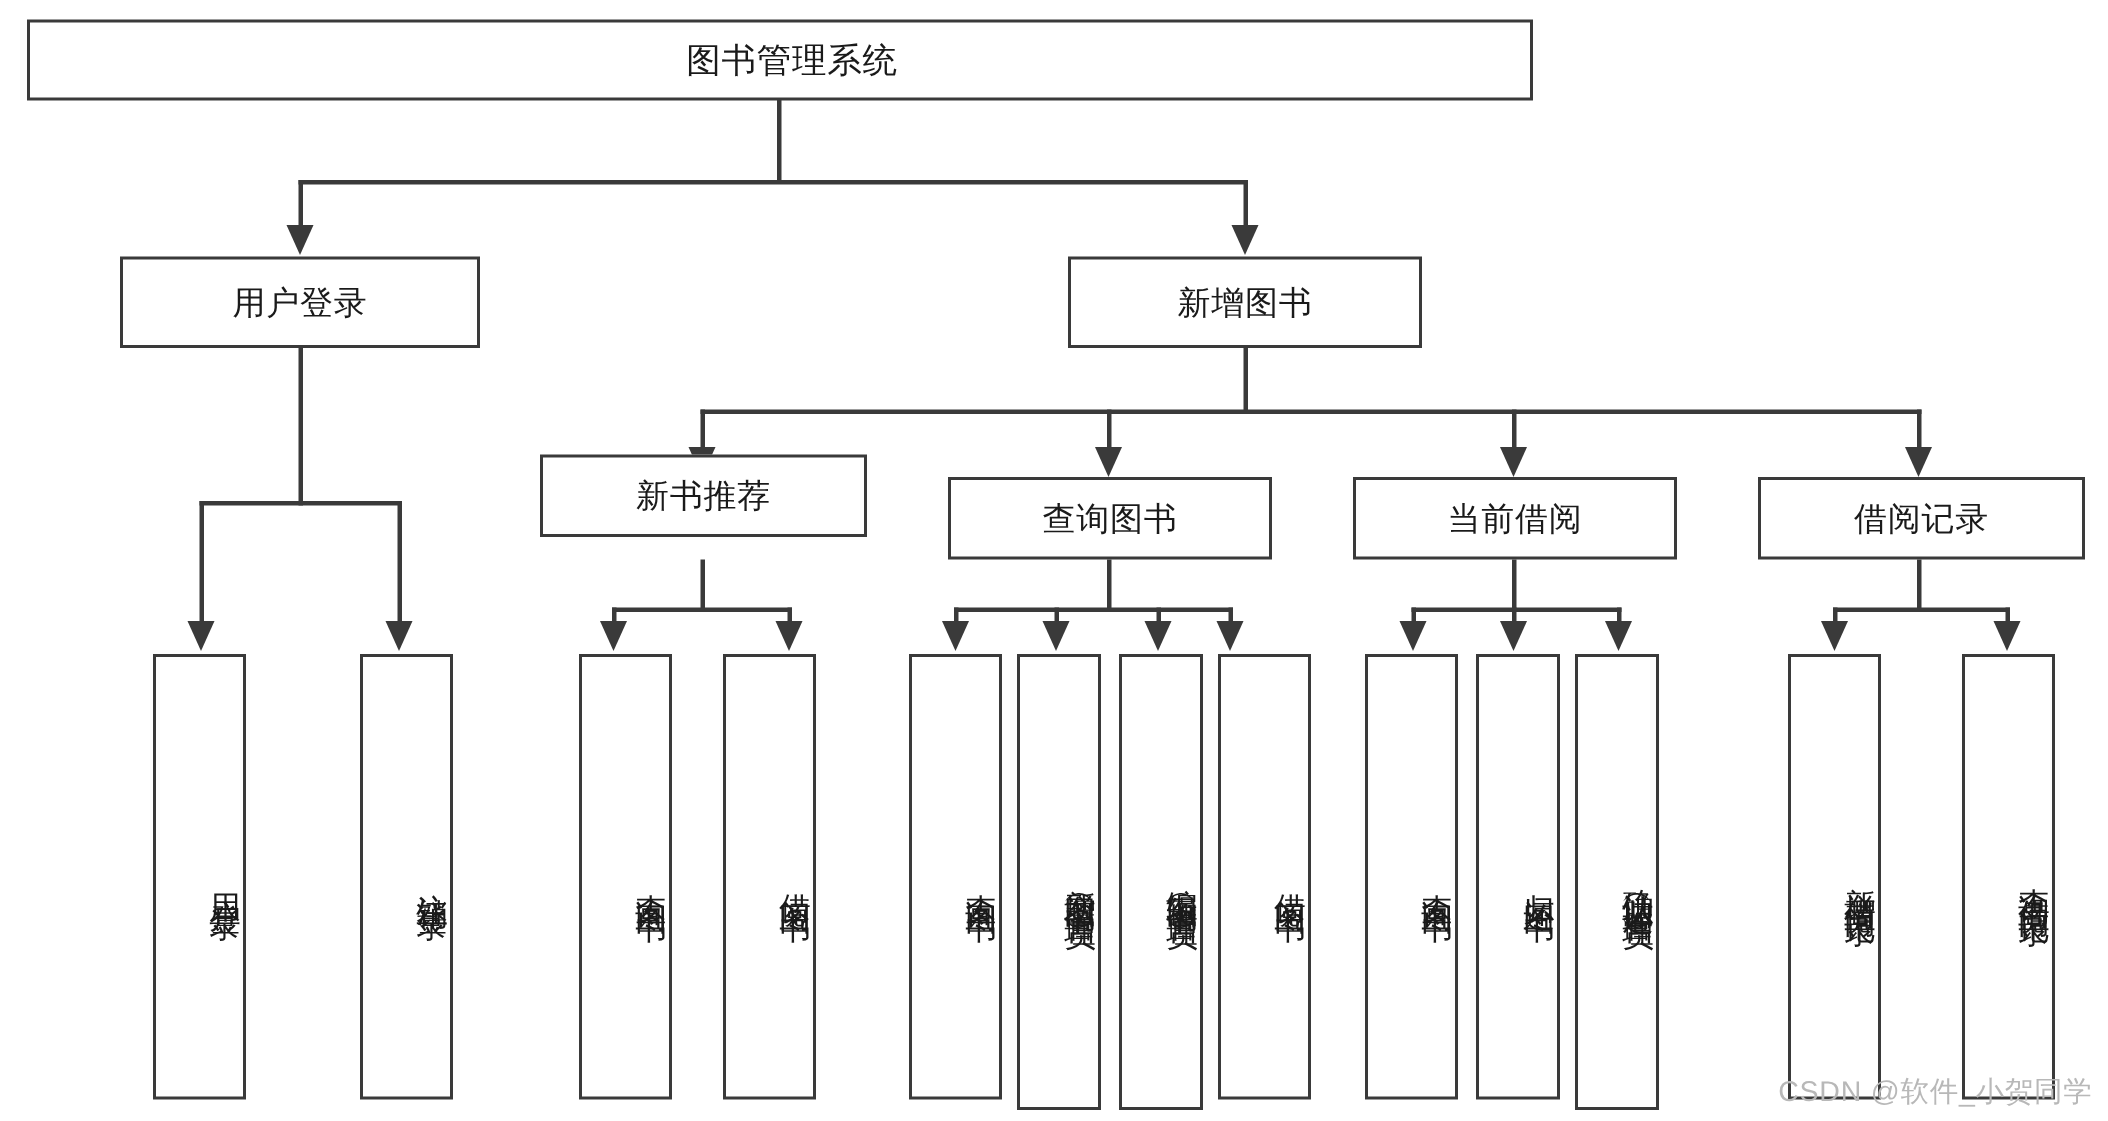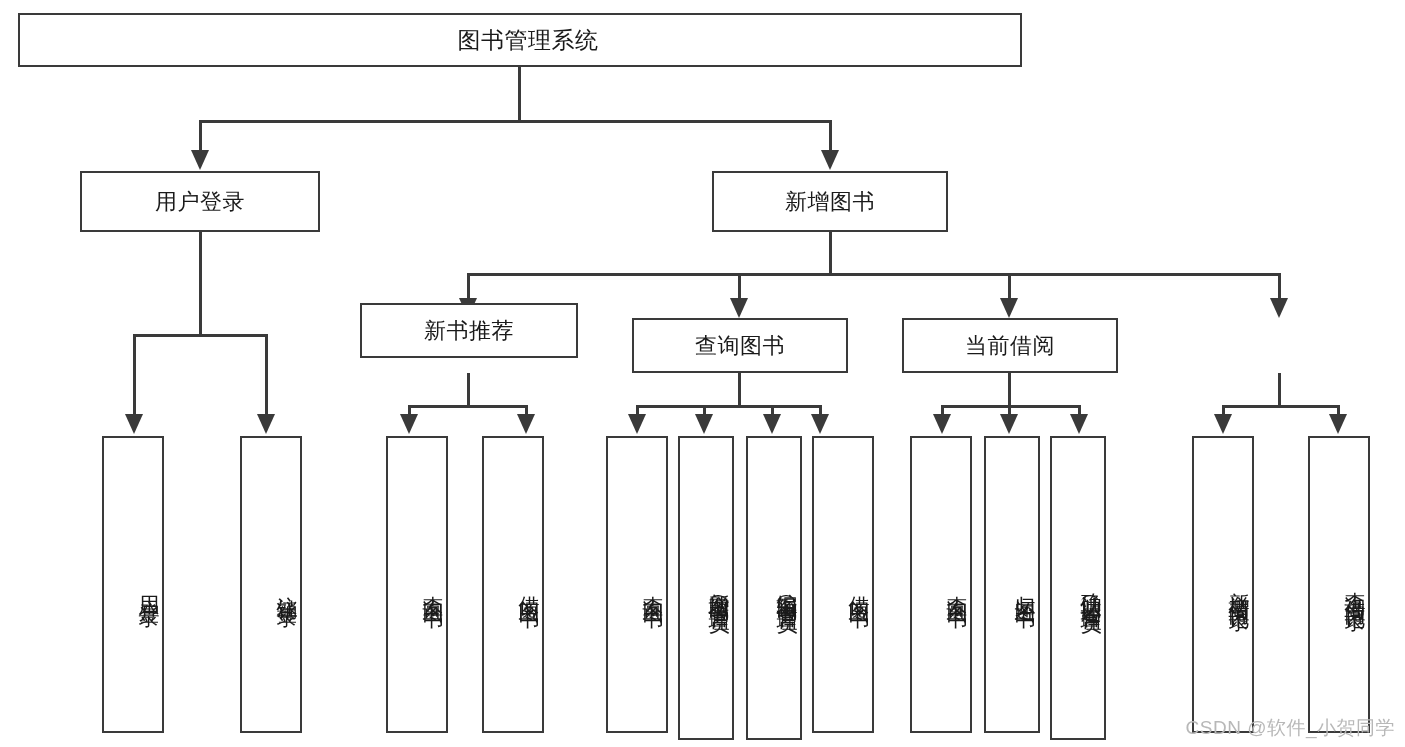--- a/index.html
+++ b/index.html
@@ -111,20 +111,21 @@
   <div class="conn v" style="left:1008px; top:273px; height:28px;"></div>
   <div class="conn v" style="left:1278px; top:273px; height:28px;"></div>
   <div class="arrow" style="left:459px; top:298px;"></div>
   <div class="arrow" style="left:730px; top:298px;"></div>
   <div class="arrow" style="left:1000px; top:298px;"></div>
   <div class="arrow" style="left:1270px; top:298px;"></div>
 
   <div class="node" style="left:360px; top:303px; width:218px; height:55px;">新书推荐</div>
   <div class="node" style="left:632px; top:318px; width:216px; height:55px;">查询图书</div>
   <div class="node" style="left:902px; top:318px; width:216px; height:55px;font-family:Liberation Serif, serif;">当前借阅</div>
+  <div class="node" style="left:1172px; top:318px; width:218px; height:55px;">借阅记录</div>
 
   <div class="conn v" style="left:467px; top:373px; height:35px;"></div>
   <div class="conn h" style="left:408px; top:405px; width:120px;"></div>
   <div class="conn v" style="left:408px; top:405px; height:12px;"></div>
   <div class="conn v" style="left:525px; top:405px; height:12px;"></div>
   <div class="arrow" style="left:400px; top:414px;"></div>
   <div class="arrow" style="left:517px; top:414px;"></div>
 
   <div class="conn v" style="left:738px; top:373px; height:35px;"></div>
   <div class="conn h" style="left:636px; top:405px; width:186px;"></div>

